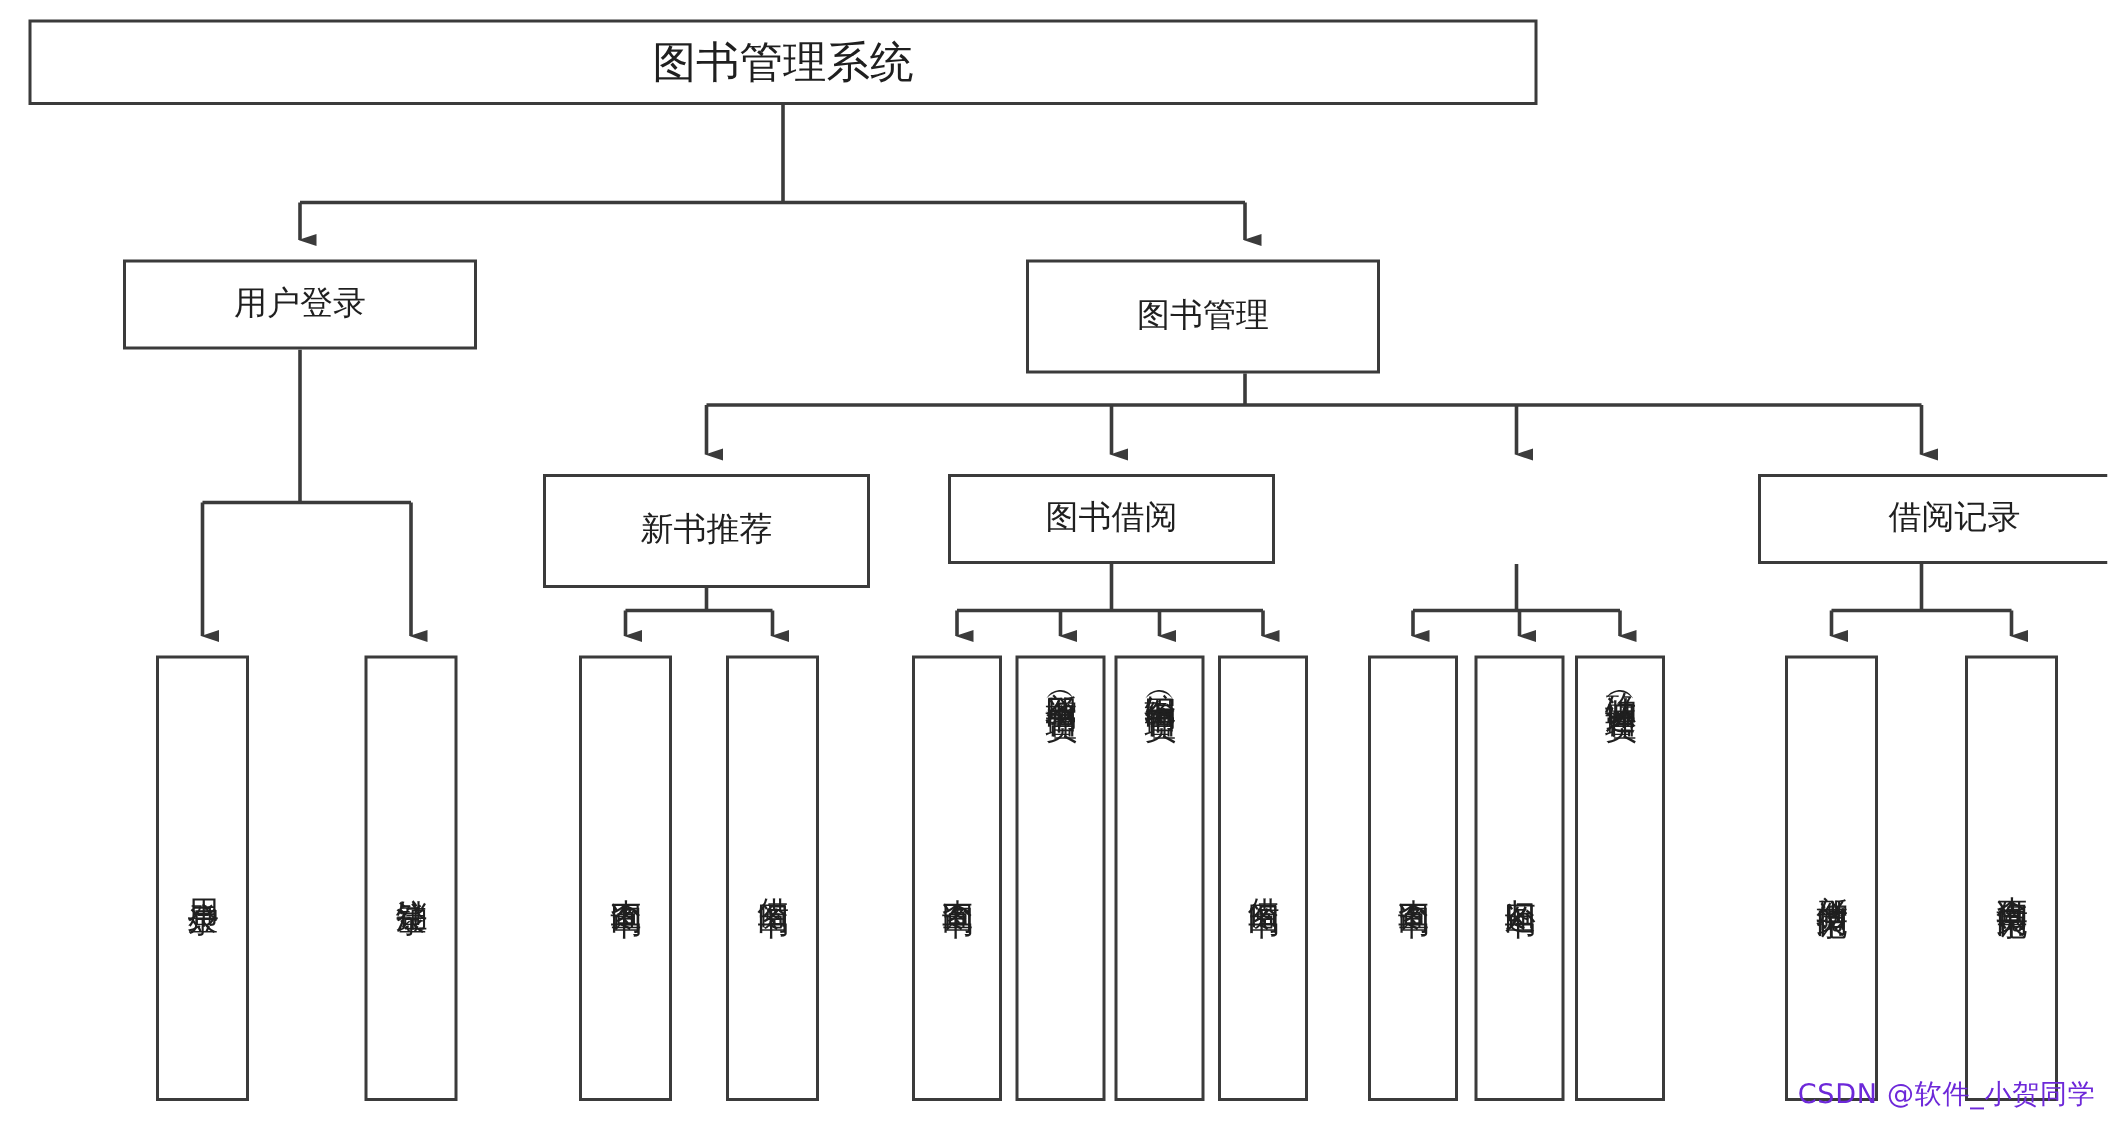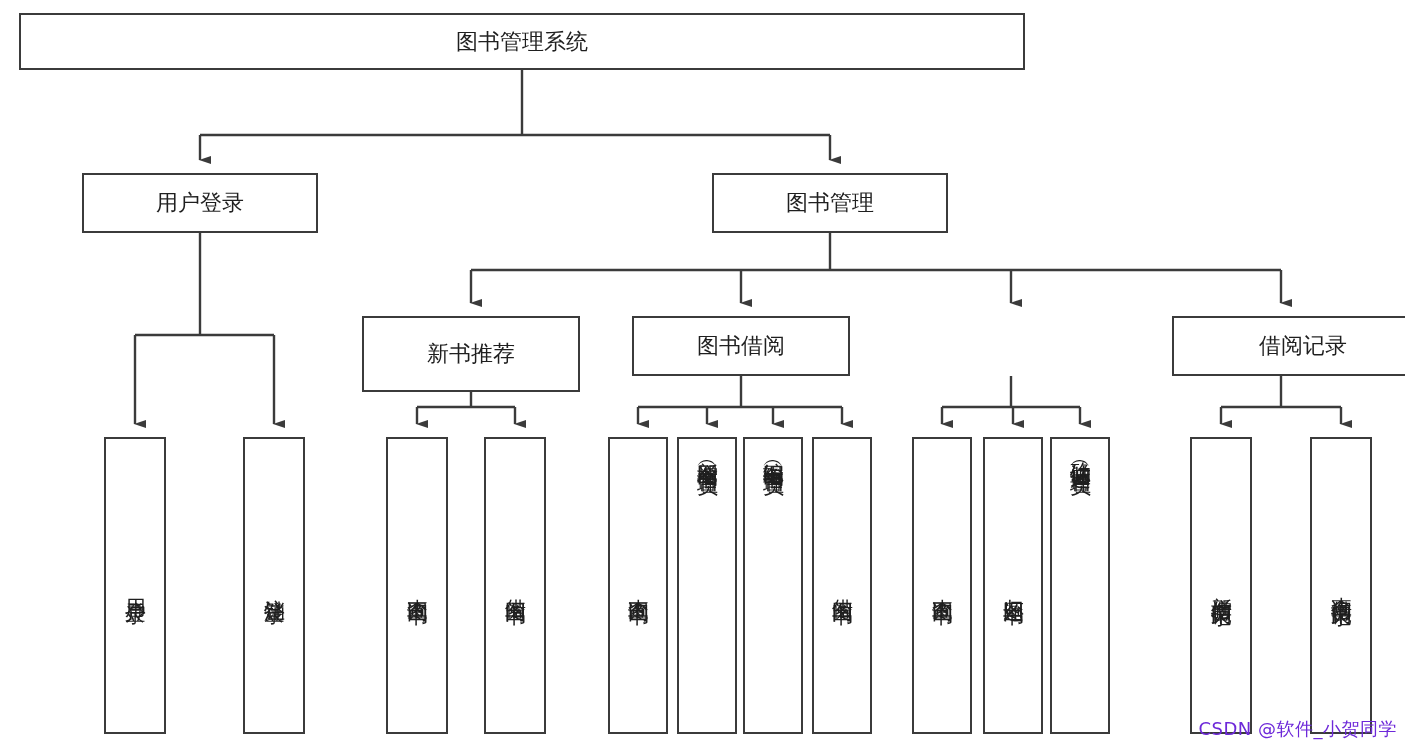--- a/index.html
+++ b/index.html
@@ -34,21 +34,21 @@
     align-items: center;
     justify-content: center;
     color: #1a1a1a;
   }
   .node .label {
     display: block;
     text-align: center;
     line-height: 1.18;
     color: #1f1f1f;
   }
-  .node-root .label { font-size: 22px; }
+  .node-root .label { font-size: 29px; }
   .node-l2 .label   { font-size: 22px; }
   .node-l3 .label   { font-size: 22px; }
 
   .node-leaf {
     border-width: 2px;
   }
   .node-leaf .label {
     writing-mode: vertical-rl;
     text-orientation: upright;
     font-size: 21px;
@@ -130,21 +130,21 @@
     </g>
   </svg>
 
   <div class="node node-root" style="left:19px; top:13px; width:1006px; height:57px;">
     <span class="label">图书管理系统</span>
   </div>
 
   <div class="node node-l2" style="left:82px; top:173px; width:236px; height:60px;">
     <span class="label">用户登录</span>
   </div>
-  <div class="node node-l2" style="left:712px; top:173px; width:236px; height:60px;">
+  <div class="node node-l2" style="left:684px; top:173px; width:236px; height:76px;">
     <span class="label">图书管理</span>
   </div>
 
   <div class="node node-l3" style="left:362px; top:316px; width:218px; height:76px;">
     <span class="label">新书推荐</span>
   </div>
   <div class="node node-l3" style="left:632px; top:316px; width:218px; height:60px;">
     <span class="label">图书借阅</span>
   </div>
   <div class="node node-l3" style="left:1172px; top:316px; width:262px; height:60px;">

